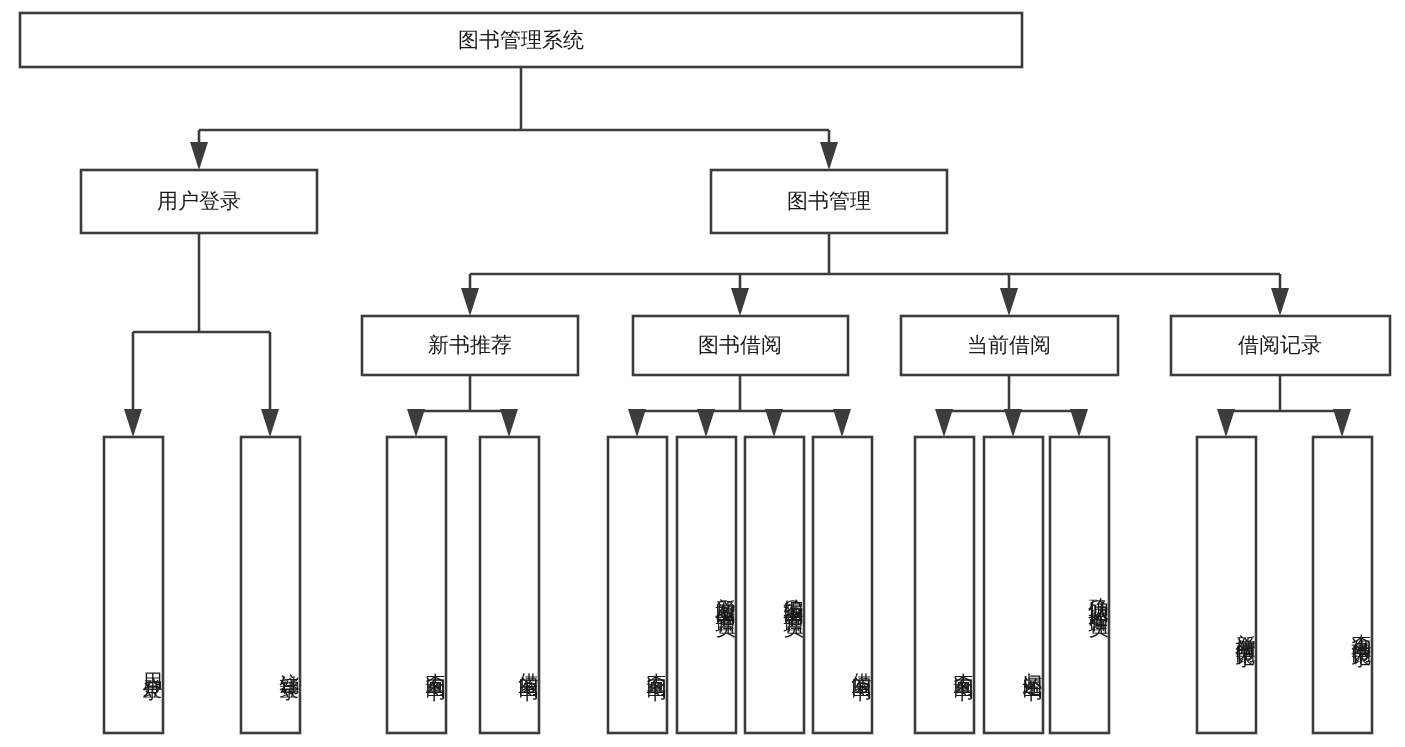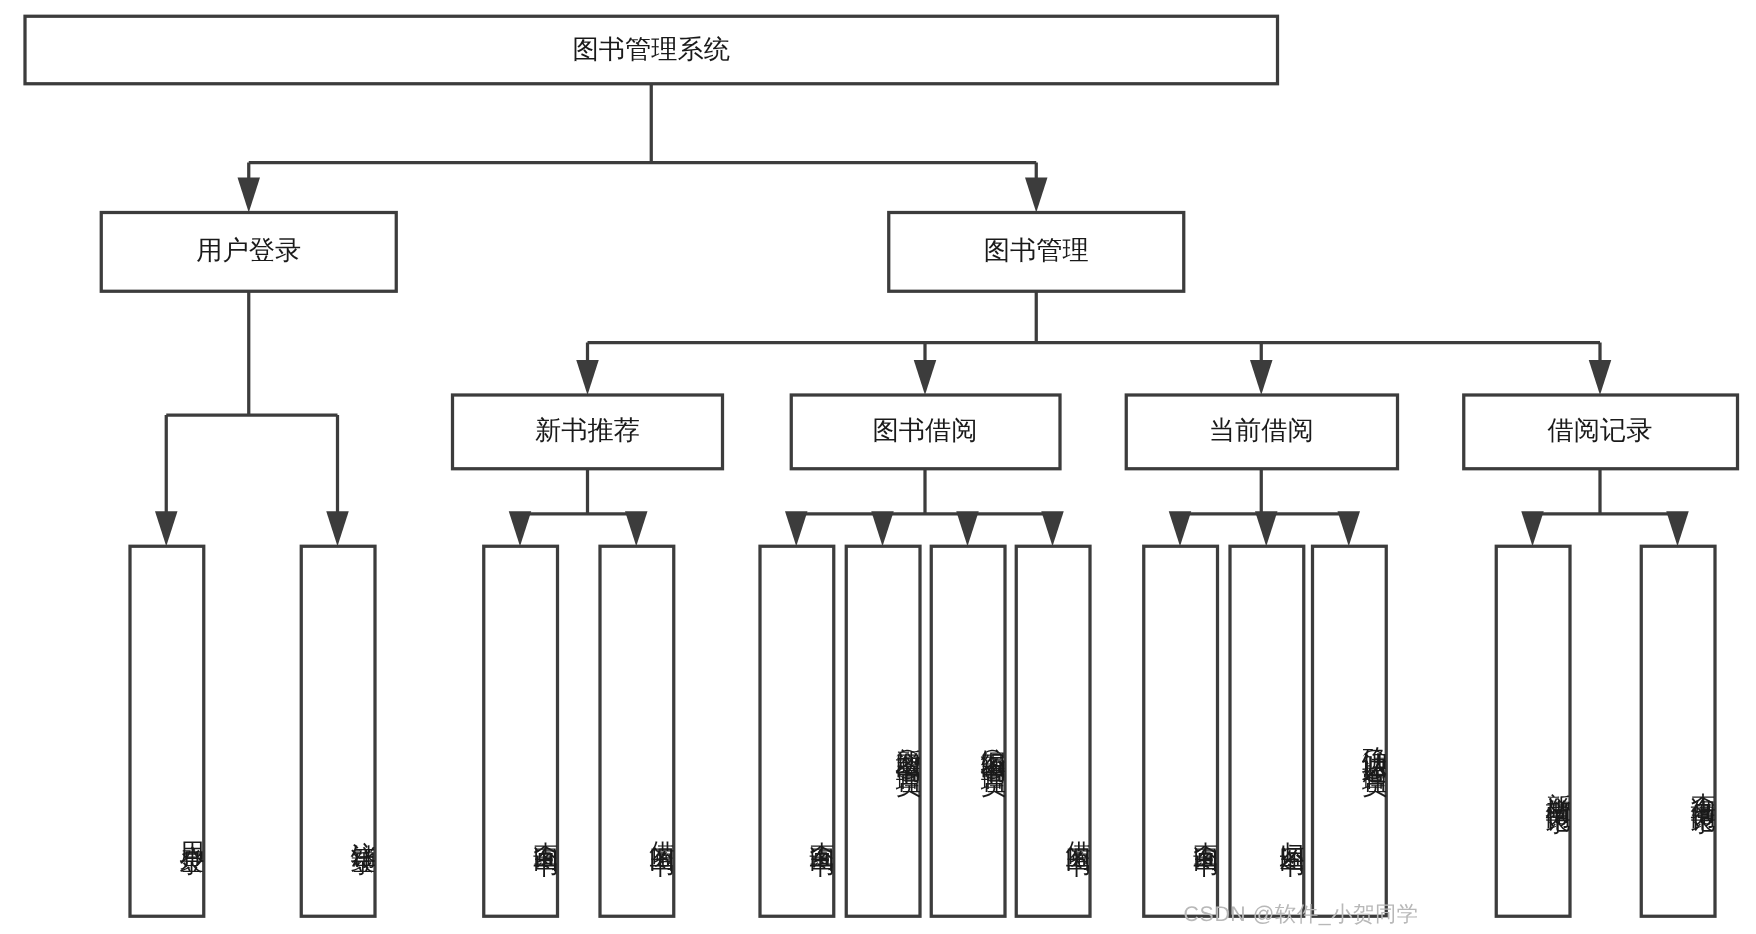--- a/index.html
+++ b/index.html
@@ -190,14 +190,13 @@
   <div class="vert-text-wrap" style="left:608px; top:437px; width:59px; height:296px; padding-top:78px;">查询图书</div>
   <div class="vert-text-wrap" style="left:677px; top:437px; width:59px; height:296px; padding-top:10px;">新增图书（管理员）</div>
   <div class="vert-text-wrap" style="left:745px; top:437px; width:59px; height:296px; padding-top:10px;">编辑图书（管理员）</div>
   <div class="vert-text-wrap" style="left:813px; top:437px; width:59px; height:296px; padding-top:78px;">借阅图书</div>
   <div class="vert-text-wrap" style="left:915px; top:437px; width:59px; height:296px; padding-top:78px;">查询图书</div>
   <div class="vert-text-wrap" style="left:984px; top:437px; width:59px; height:296px; padding-top:78px;">归还图书</div>
   <div class="vert-text-wrap" style="left:1050px; top:437px; width:59px; height:296px; padding-top:10px;">确认归还（管理员）</div>
   <div class="vert-text-wrap" style="left:1197px; top:437px; width:59px; height:296px; padding-top:42px;">新增借阅记录</div>
   <div class="vert-text-wrap" style="left:1313px; top:437px; width:59px; height:296px; padding-top:42px;">查询借阅记录</div>
 
-  <div class="watermark">CSDN @软件_小贺同学</div>
 </div>
 
 </body></html>

